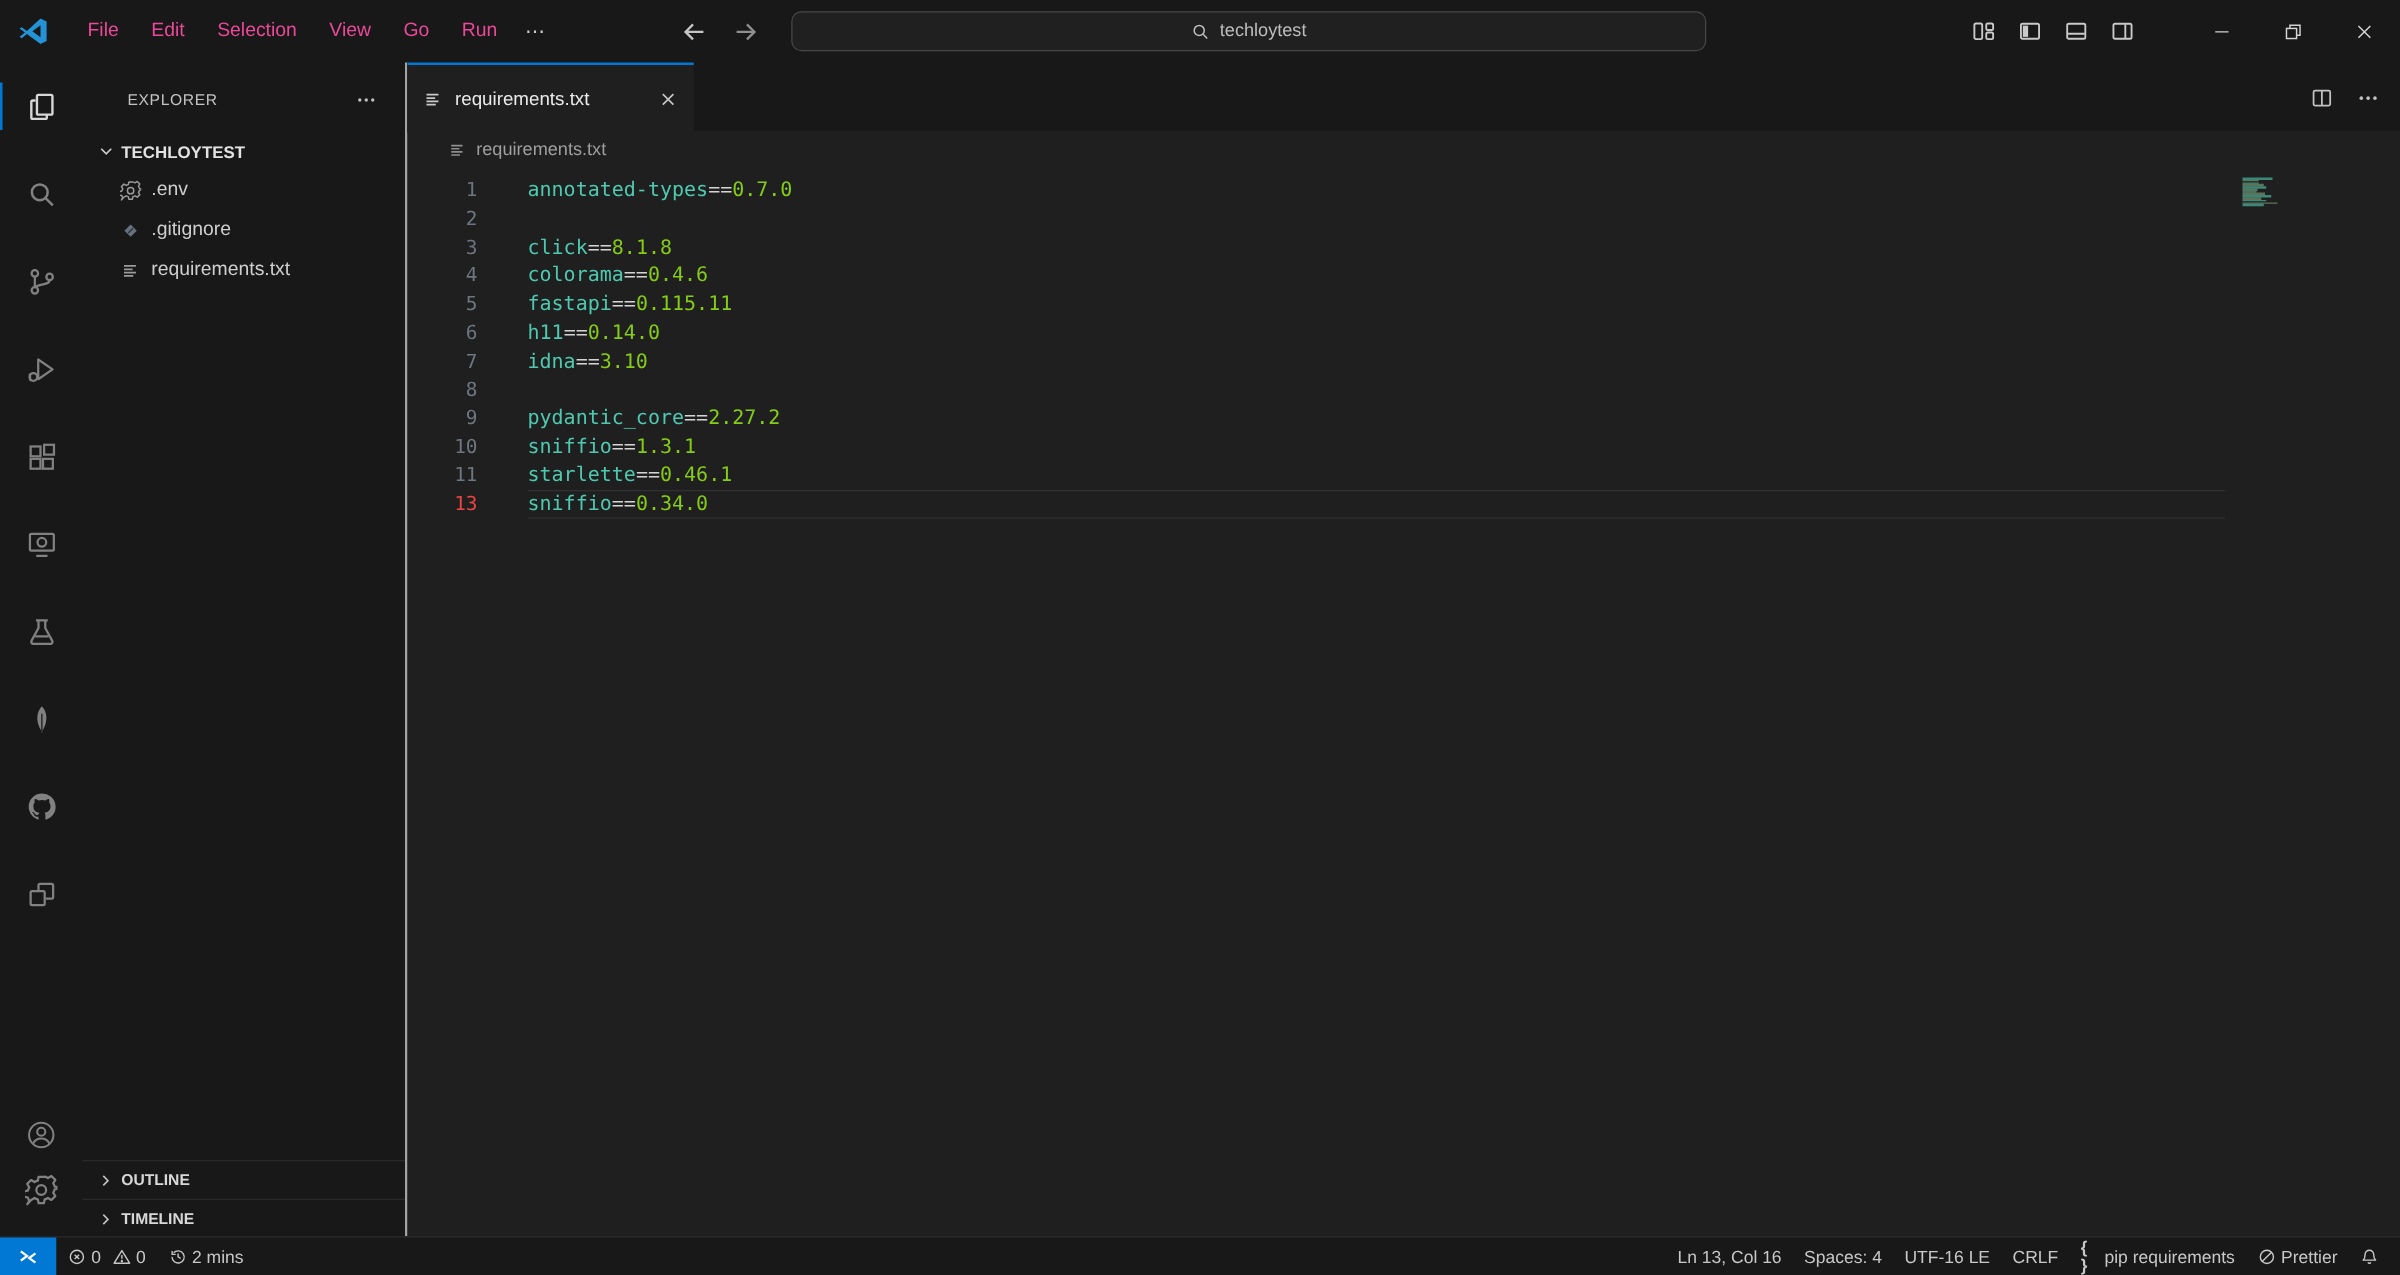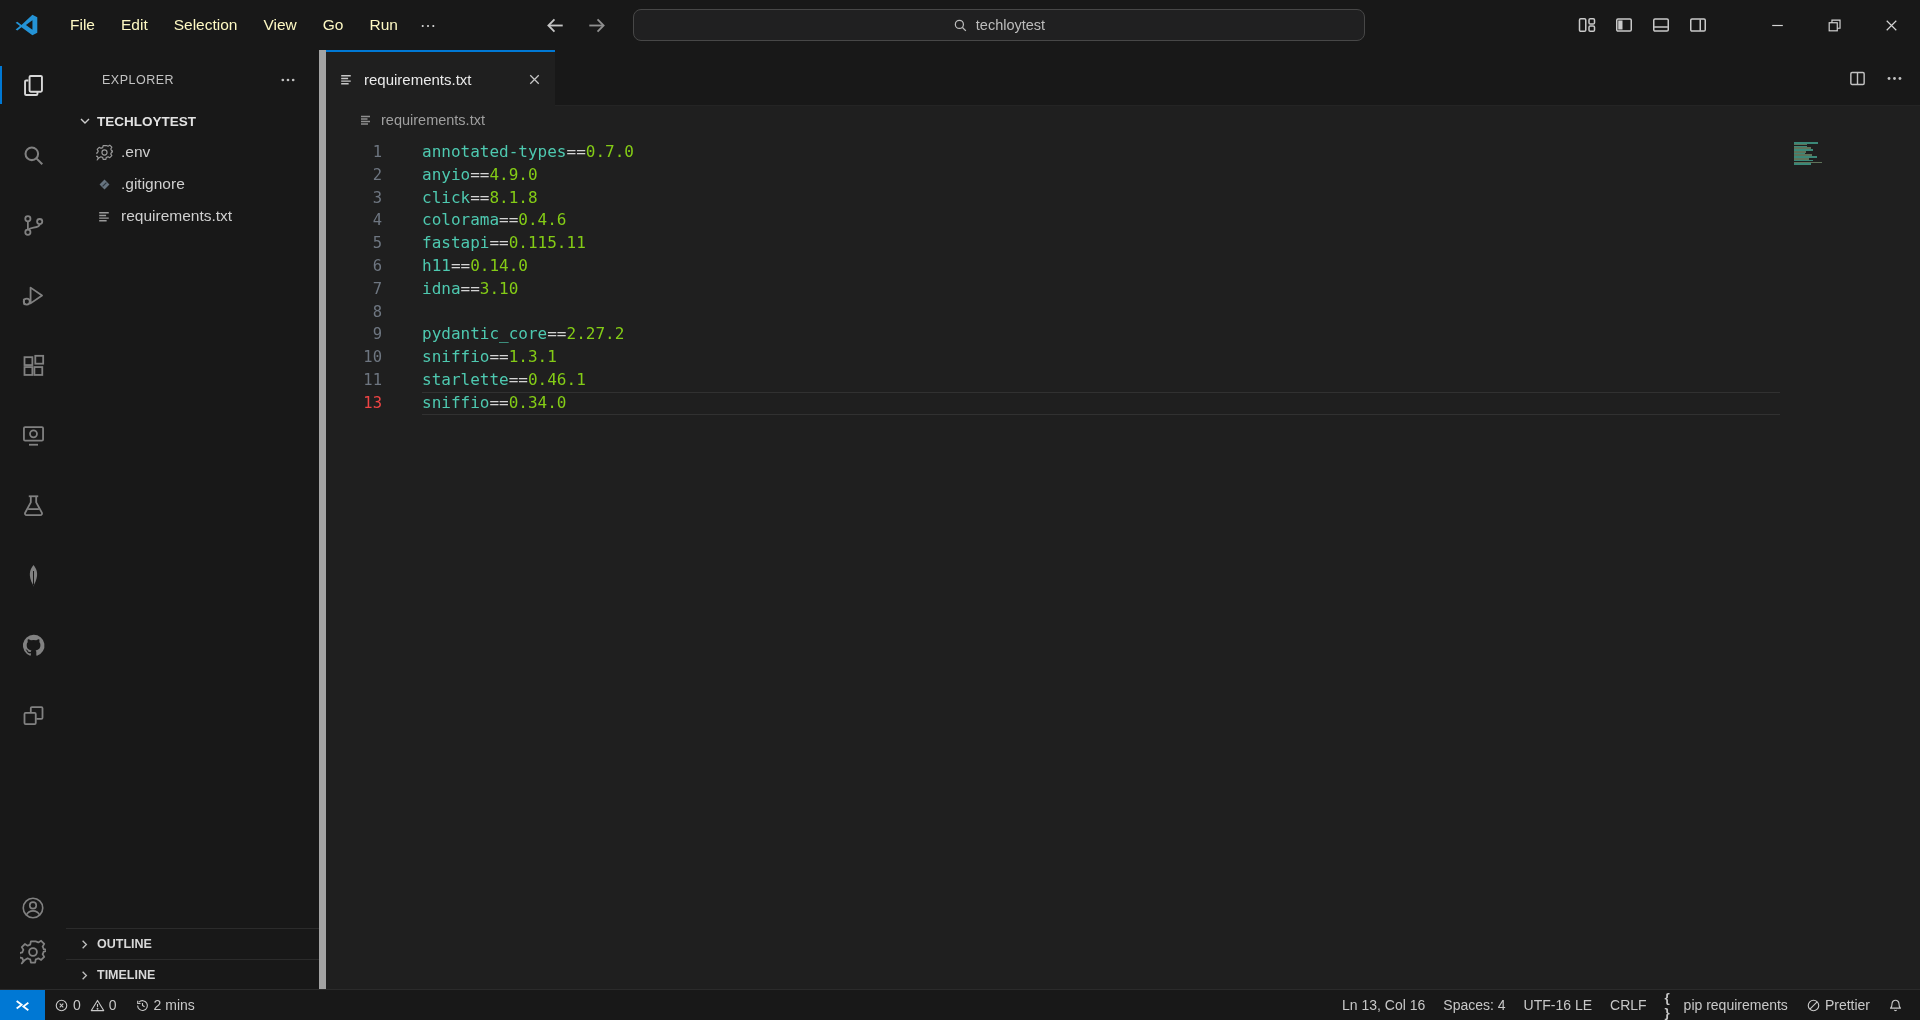--- a/index.html
+++ b/index.html
@@ -8,21 +8,21 @@
     background:#181818;color:#cccccc;
     font-family:"Liberation Sans",sans-serif;
     -webkit-font-smoothing:antialiased;
   }
   .icon{display:inline-flex;align-items:center;justify-content:center;width:16px;height:16px;flex:none;}
   .icon svg{width:100%;height:100%;display:block;}
 
   
   #titlebar{position:absolute;left:0;top:0;width:1920px;height:50px;background:#181818;display:flex;align-items:center;}
   #logo{width:26px;height:26px;margin:0 18px 0 14px;}
-  #menus{display:flex;align-items:center;gap:2px;font-size:15.5px;color:#fef9c3;}
+  #menus{display:flex;align-items:center;gap:2px;font-size:15.5px;color:#ec4899;}
   .menu-item{padding:5px 12px;border-radius:5px;cursor:default;}
   #menu-more{padding:5px 10px;letter-spacing:1px;color:#cccccc;}
   #nav-arrows{position:absolute;left:545px;top:0;height:50px;display:flex;align-items:center;gap:20px;}
   #nav-back{color:#c5c5c5;width:21px;height:21px;}
   #nav-forward{color:#8f8f8f;width:21px;height:21px;}
   #command-center{
     position:absolute;left:633px;top:9px;width:730px;height:30px;
     background:#202021;border:1px solid #474747;border-radius:8px;
     display:flex;align-items:center;justify-content:center;gap:8px;
     color:#bdbdbd;font-size:14.5px;
@@ -38,21 +38,21 @@
   #activitybar{position:absolute;left:0;top:50px;width:66px;height:940px;background:#181818;display:flex;flex-direction:column;}
   .activity-item{height:70px;display:flex;align-items:center;justify-content:center;color:#818181;position:relative;}
   .activity-item .icon{width:27px;height:27px;}
   .activity-item.active{color:#d7d7d7;}
   .activity-item.active::before{content:"";position:absolute;left:0;top:16px;bottom:16px;width:2px;background:#0078d4;}
   #activity-bottom{margin-top:auto;padding-bottom:16px;}
   #activity-bottom .activity-item{height:44px;}
   #activity-bottom .icon{width:26px;height:26px;}
 
   
-  #sidebar{position:absolute;left:66px;top:50px;width:260px;height:940px;background:#181818;border-right:7px solid #a3a3a3;box-sizing:border-box;}
+  #sidebar{position:absolute;left:66px;top:50px;width:260px;height:940px;background:#181818;border-right:2px solid #a3a3a3;box-sizing:border-box;}
   #sidebar-header{height:52px;display:flex;align-items:center;padding:4px 22px 0 36px;font-size:12.5px;letter-spacing:.5px;color:#c3c3c3;}
   #explorer-actions{margin-left:auto;color:#c0c0c0;width:18px;height:18px;}
   #project-row{height:30px;display:flex;align-items:center;gap:4px;padding-left:11px;font-weight:bold;font-size:13.5px;color:#e2e2e2;}
   #project-row .icon{width:16px;height:16px;color:#cccccc;}
   .tree-row{height:32px;display:flex;align-items:center;gap:8px;padding-left:30px;font-size:15.5px;color:#cfcfcf;}
   .tree-row .icon{width:17px;height:17px;color:#9a9a9a;}
   .tree-row .chev{color:#c0c0c0;}
   #side-sections{position:absolute;bottom:0;left:0;right:0;}
   .side-section{height:30px;border-top:1px solid #2b2b2b;display:flex;align-items:center;gap:5px;padding-left:11px;font-weight:bold;font-size:12.5px;color:#d8d8d8;}
   .side-section .icon{width:15px;height:15px;color:#c0c0c0;}
@@ -416,21 +416,21 @@
     <span class="icon">
       <svg viewBox="0 0 16 16" fill="none" stroke="currentColor" stroke-width="1.3">
           <path d="M3 4.5h9M3 7h6.5M3 9.5h9M3 12h7"></path>
         </svg>
     </span>
     <span>requirements.txt</span>
   </div>
   <div id="code-area">
     <div id="code">
         <div class="row"><span class="num">1</span><span class="codeline"><span class="pkg">annotated-types</span><span class="op">==</span><span class="ver">0.7.0</span></span></div>
-        <div class="row"><span class="num">2</span><span class="codeline"><span class="pkg">anyio</span><span class="op">==</span><span class="ver">4.9.0</span></span></div>
+        <div class="row"><span class="num">2</span></div>
         <div class="row"><span class="num">3</span><span class="codeline"><span class="pkg">click</span><span class="op">==</span><span class="ver">8.1.8</span></span></div>
         <div class="row"><span class="num">4</span><span class="codeline"><span class="pkg">colorama</span><span class="op">==</span><span class="ver">0.4.6</span></span></div>
         <div class="row"><span class="num">5</span><span class="codeline"><span class="pkg">fastapi</span><span class="op">==</span><span class="ver">0.115.11</span></span></div>
         <div class="row"><span class="num">6</span><span class="codeline"><span class="pkg">h11</span><span class="op">==</span><span class="ver">0.14.0</span></span></div>
         <div class="row"><span class="num">7</span><span class="codeline"><span class="pkg">idna</span><span class="op">==</span><span class="ver">3.10</span></span></div>
         <div class="row"><span class="num">8</span></div>
         <div class="row"><span class="num">9</span><span class="codeline"><span class="pkg">pydantic_core</span><span class="op">==</span><span class="ver">2.27.2</span></span></div>
         <div class="row"><span class="num">10</span><span class="codeline"><span class="pkg">sniffio</span><span class="op">==</span><span class="ver">1.3.1</span></span></div>
         <div class="row"><span class="num">11</span><span class="codeline"><span class="pkg">starlette</span><span class="op">==</span><span class="ver">0.46.1</span></span></div>
         <div class="row active"><span class="num">13</span><span class="codeline"><span class="pkg">sniffio</span><span class="op">==</span><span class="ver">0.34.0</span></span></div>

